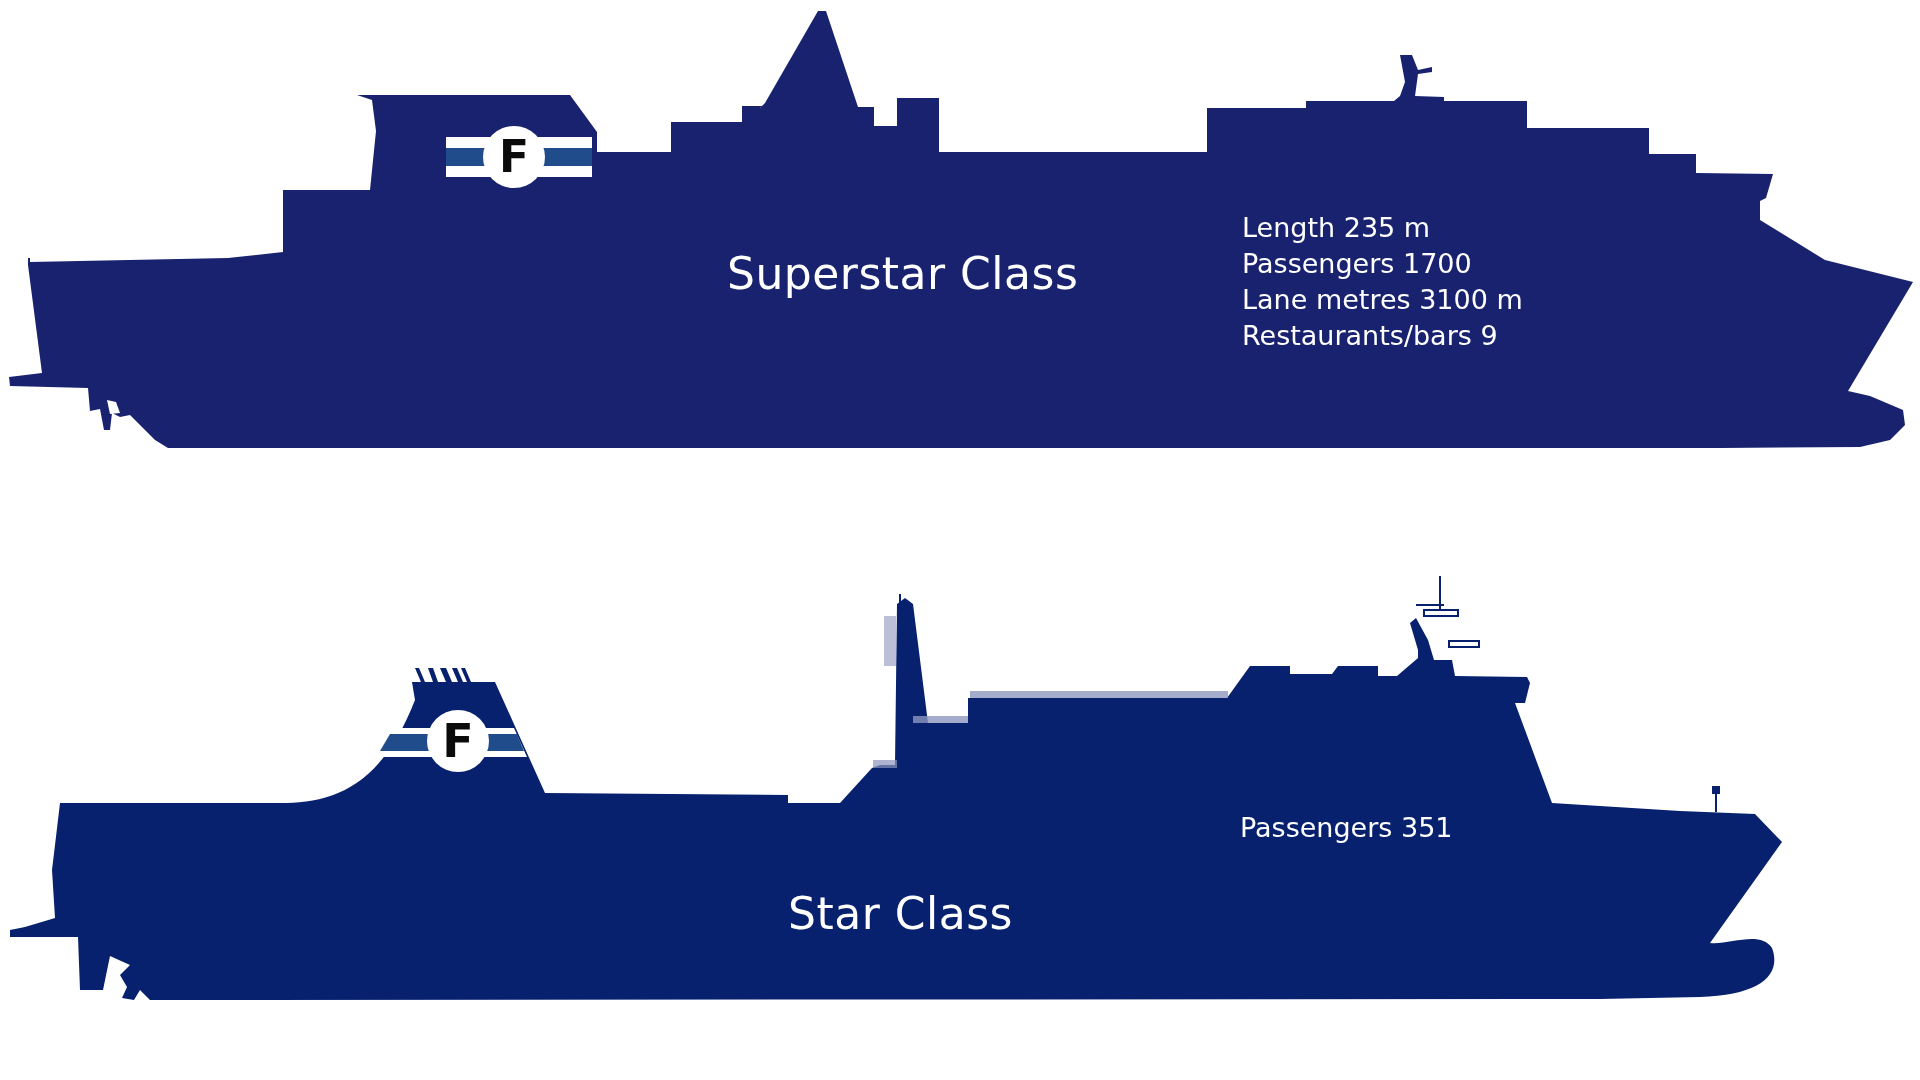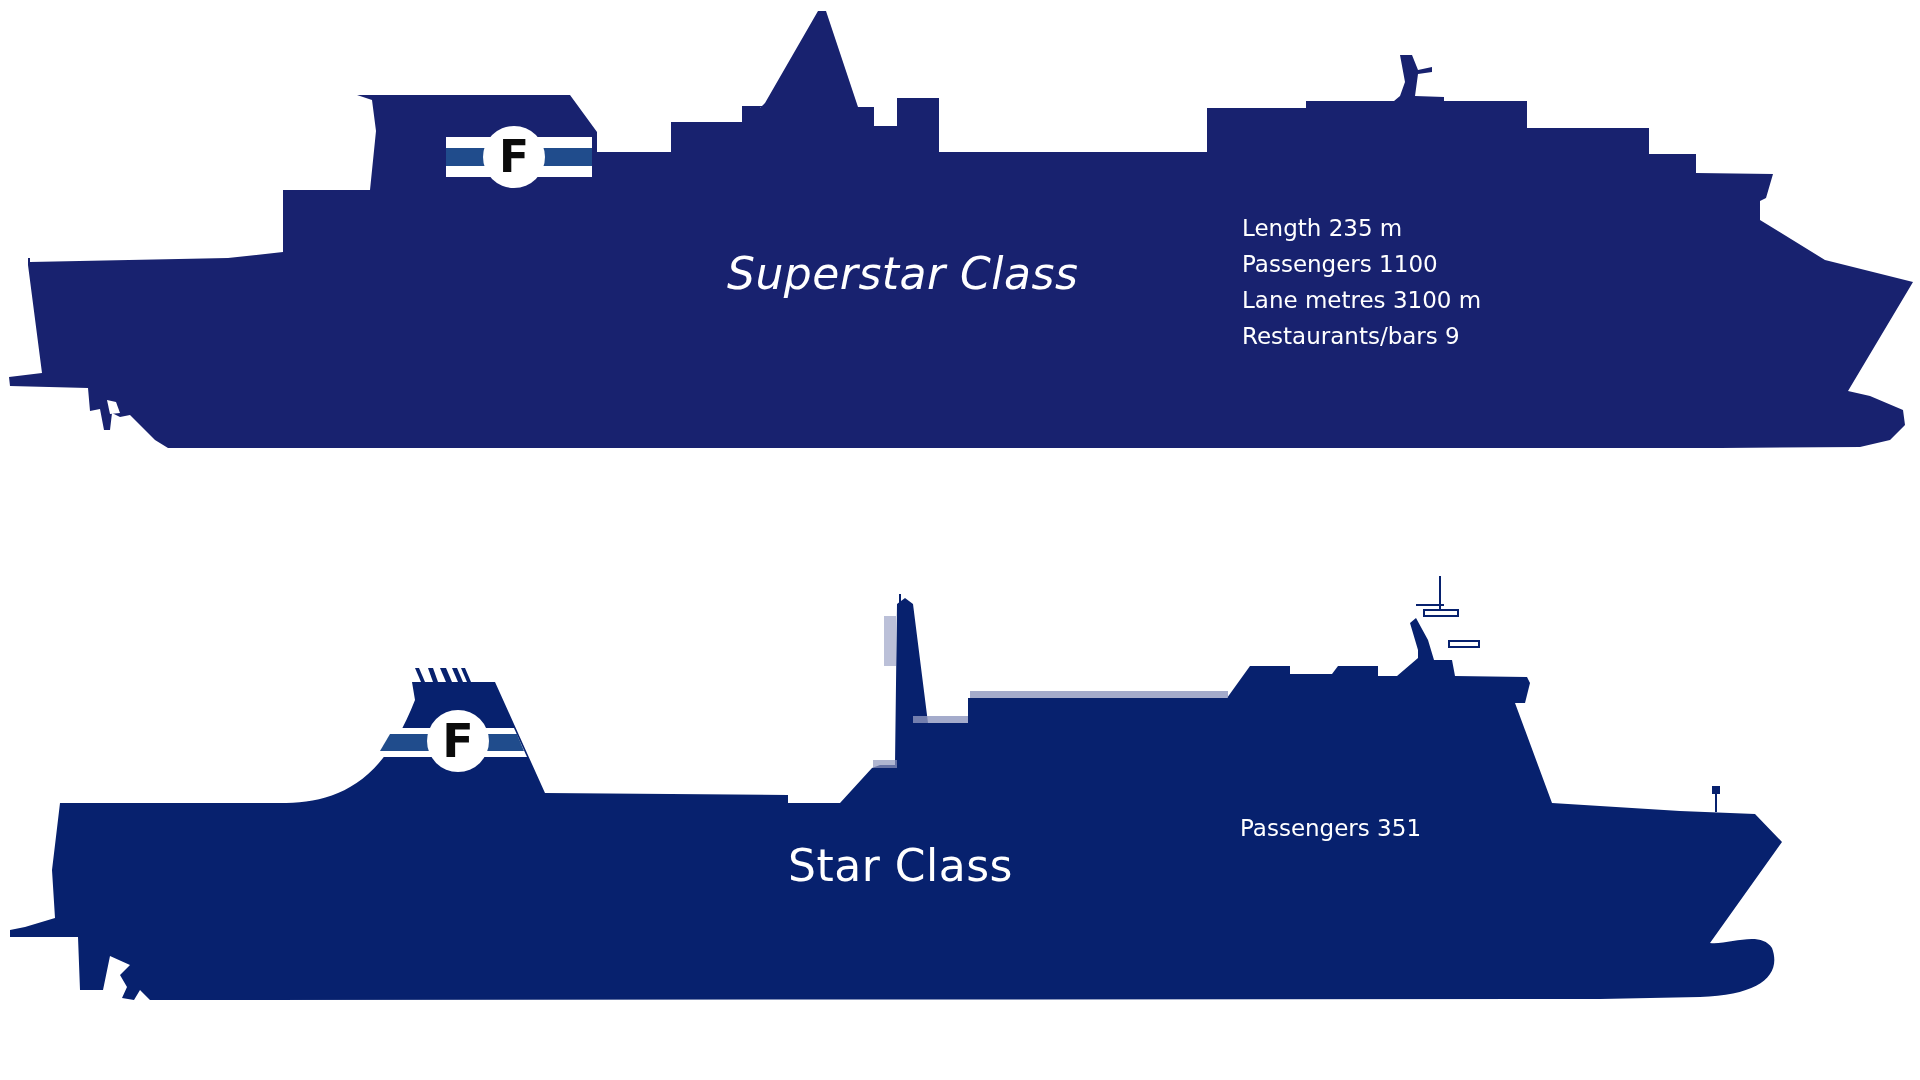--- a/index.html
+++ b/index.html
@@ -1,21 +1,21 @@
 <!DOCTYPE html>
 <html><head>
 <meta charset="utf-8">
 <style>
   html, body { margin:0; padding:0; background:#ffffff; }
   body { width:1920px; height:1080px; position:relative; overflow:hidden;
          font-family:"DejaVu Sans", "Liberation Sans", sans-serif; }
   .ship { position:absolute; left:0; width:1920px; }
   .ship svg { position:absolute; left:0; top:0; }
   .class-name { position:absolute; color:#ffffff; font-size:44px; letter-spacing:0.5px; white-space:nowrap; }
-  .specs { position:absolute; color:#ffffff; font-size:23px; line-height:36px; white-space:nowrap; }
+  .specs { position:absolute; color:#ffffff; font-size:27px; line-height:36px; white-space:nowrap; }
   .specs div { margin:0; }
 </style>
 </head>
 <body>
 
 <div class="ship" style="top:0;height:460px;">
   <svg width="1920" height="460" viewBox="0 0 1920 460">
     <path fill="#18226f" d="
       M 28 258 L 30 258 L 30 262 L 228 258 L 283 252 L 283 190
       L 370 190 L 376 131 L 372 100 L 357 95 L 570 95 L 597 132 L 597 152
@@ -31,24 +31,24 @@
 
     <path fill="#ffffff" d="M 107 400 L 116 402 L 120 413 L 110 414 Z"></path>
 
     <g>
       <rect x="446" y="137" width="146" height="40" fill="#ffffff"></rect>
       <rect x="446" y="148" width="146" height="18" fill="#204c8c"></rect>
       <circle cx="514" cy="157" r="31" fill="#ffffff"></circle>
     </g>
   </svg>
   <div style="position:absolute;left:496px;top:131px;width:36px;text-align:center;font-size:44px;font-weight:bold;color:#0b0b0b;font-family:'DejaVu Sans',sans-serif;line-height:52px;">F</div>
-  <div class="class-name" style="left:727px;top:248px;font-style:italic;">Superstar Class</div>
+  <div class="class-name" style="left:727px;top:248px;">Superstar Class</div>
   <div class="specs" style="left:1242px;top:210px;">
     <div>Length 235 m</div>
-    <div>Passengers 1100</div>
+    <div>Passengers 1700</div>
     <div>Lane metres 3100 m</div>
     <div>Restaurants/bars 9</div>
   </div>
 </div>
 
 <div class="ship" style="top:0;height:1080px;">
   <svg width="1920" height="1080" viewBox="0 0 1920 1080">
     <path fill="#07216e" d="
       M 60 803 L 280 803 C 330 803 380 790 415 700 L 412 682 L 495 682
       L 545 793 L 788 795 L 788 803 L 840 803 L 872 768 L 880 765 L 895 765
@@ -84,17 +84,17 @@
       <polygon points="461,668 465,668 471,682 467,682"></polygon>
     </g>
 
     <g>
       <polygon points="393,728 514,728 527,757 372,757" fill="#ffffff"></polygon>
       <polygon points="390,734 517,734 524,751 380,751" fill="#204c8c"></polygon>
       <circle cx="458" cy="741" r="31" fill="#ffffff"></circle>
     </g>
   </svg>
   <div style="position:absolute;left:440px;top:714px;width:36px;text-align:center;font-size:46px;font-weight:bold;color:#0b0b0b;font-family:'DejaVu Sans',sans-serif;line-height:54px;">F</div>
-  <div class="class-name" style="left:788px;top:840px;">Star Class</div>
+  <div class="class-name" style="left:788px;top:888px;">Star Class</div>
   <div class="specs" style="left:1240px;top:810px;">
     <div>Passengers 351</div>
   </div>
 </div>
 
 </body></html>

